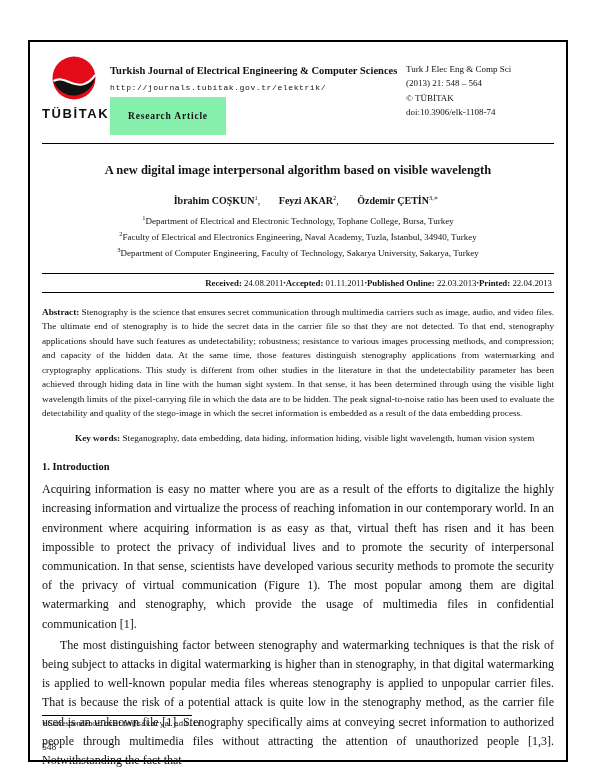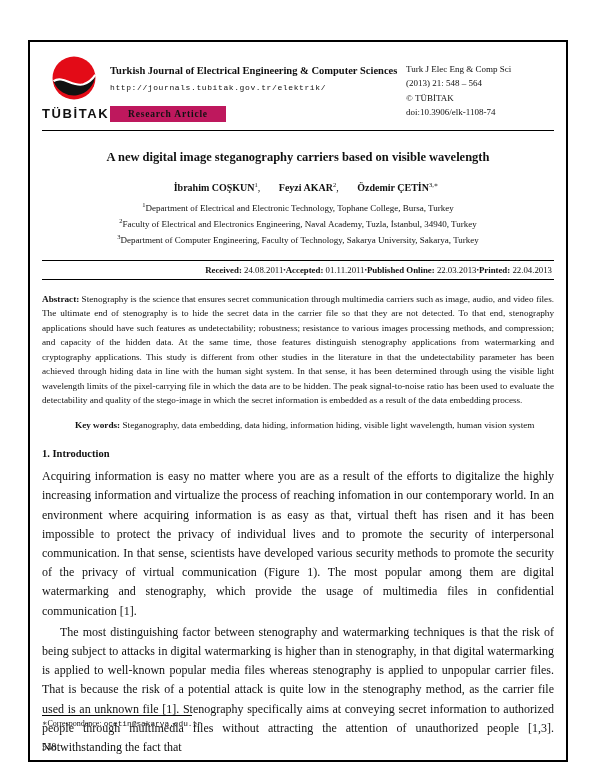--- a/index.html
+++ b/index.html
@@ -9,22 +9,22 @@
          border:2px solid #000;box-sizing:border-box;background:#fff;padding:12px 12px 0 12px;}
   
   .header{display:flex;align-items:flex-start;gap:4px;margin-top:2px;}
   .logo-block{width:64px;text-align:center;flex:none;}
   .logo-text{font-family:"Liberation Sans","DejaVu Sans",sans-serif;font-weight:bold;
              font-size:13px;letter-spacing:1.6px;margin-top:2px;}
   .head-center{flex:1;text-align:left;padding-top:8px;}
   .journal-name{font-weight:bold;font-size:10.5px;line-height:1.25;}
   .journal-url{font-family:"Liberation Mono","DejaVu Sans Mono",monospace;font-size:8px;
                letter-spacing:0.6px;margin-top:6px;}
-  .badge{display:inline-block;background:#be185d;font-weight:bold;font-size:9.5px;
-         letter-spacing:0.8px;padding:3px 18px;margin-top:14px;}
+  .badge{display:inline-block;background:#86efac;font-weight:bold;font-size:9.5px;
+         letter-spacing:0.8px;padding:14px 18px;margin-top:5px;}
   .head-right{width:148px;flex:none;font-size:9px;line-height:1.6;padding-top:6px;}
   .rule{border-top:1.3px solid #000;margin-top:8px;}
   
   .title{font-size:12.5px;font-weight:bold;text-align:center;margin:18px 18px 0 18px;line-height:1.3;}
   .authors{text-align:center;font-size:10px;margin-top:15px;}
   .author-name{font-weight:bold;margin-left:16px;}
   sup{font-size:6.5px;}
   .affils{max-width:400px;margin:7px auto 0 auto;text-align:center;font-size:9px;line-height:1.55;}
   
   .dates{margin-top:12px;border-top:1.3px solid #000;border-bottom:1.3px solid #000;
@@ -69,21 +69,21 @@
       <div class="head-right">
         <div>Turk J Elec Eng &amp; Comp Sci</div>
         <div>(2013) 21: 548 – 564</div>
         <div>© TÜBİTAK</div>
         <div>doi:10.3906/elk-1108-74</div>
       </div>
     </div>
 
     <div class="rule"></div>
 
-    <h1 class="title">A new digital image steganography carriers based on visible wavelength</h1>
+    <h1 class="title">A new digital image interpersonal algorithm based on visible wavelength</h1>
 
     <div class="authors">
       <span><span class="author-name">İbrahim COŞKUN</span><sup>1</sup><span>, </span></span>
       <span><span class="author-name">Feyzi AKAR</span><sup>2</sup><span>, </span></span>
       <span><span class="author-name">Özdemir ÇETİN</span><sup>3,∗</sup><span></span></span>
     </div>
 
     <div class="affils">
       <span><sup>1</sup><span>Department of Electrical and Electronic Technology, Tophane College, Bursa, Turkey</span></span><br>
       <span><sup>2</sup><span>Faculty of Electrical and Electronics Engineering, Naval Academy, Tuzla, İstanbul, 34940, Turkey</span></span><br>

